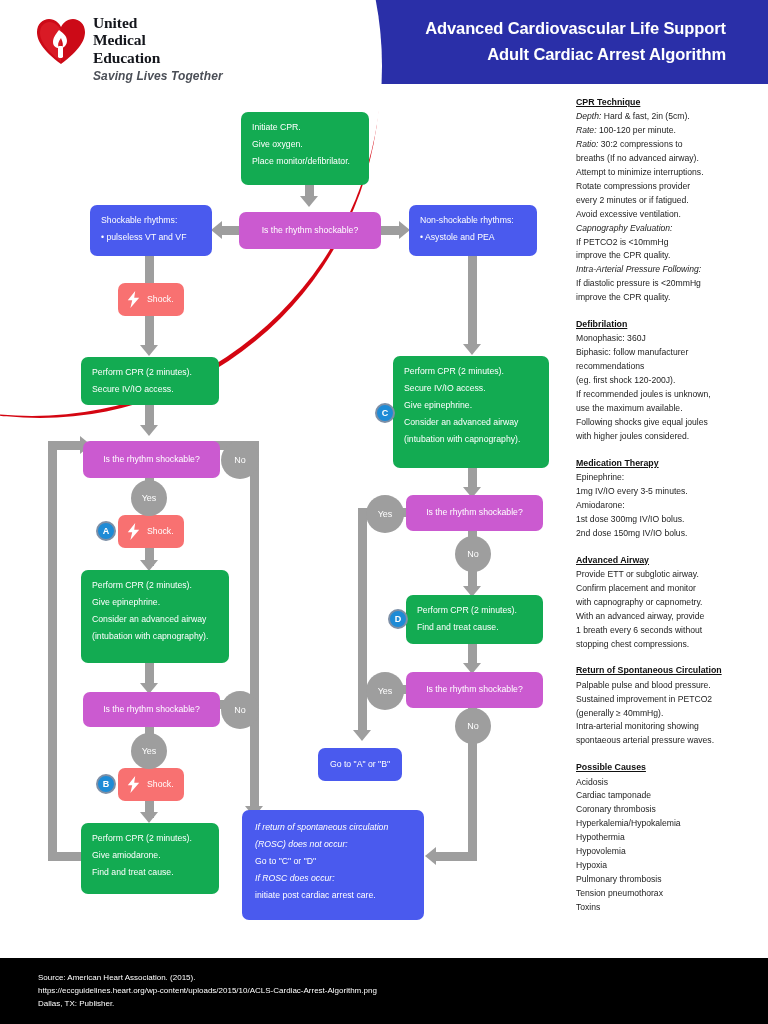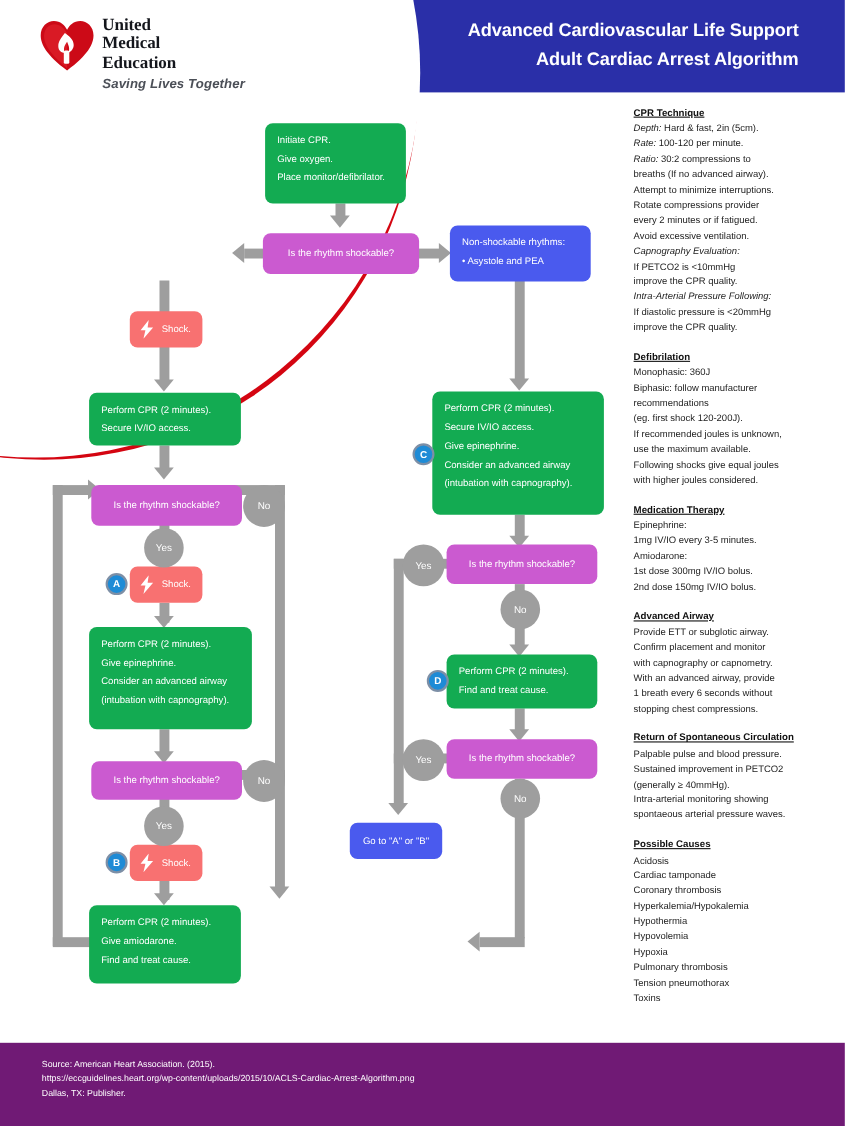--- a/index.html
+++ b/index.html
@@ -56,22 +56,22 @@
   .side-block{margin-bottom:12px;}
   .side-head{
     text-decoration:underline;font-weight:bold;
     font-size:8.8px;color:#111;margin-bottom:1px;
   }
   .side-line{white-space:nowrap;}
   .side-line em{font-style:italic;}
 
   
   .footer{
-    position:absolute;left:0;bottom:0;width:768px;height:76px;
-    background:#701a75;
+    position:absolute;left:0;bottom:0;width:768px;height:66px;
+    background:#000000;
   }
   .footer-text{
     position:absolute;left:38px;top:14px;
     color:#fff;font-size:8px;line-height:1.62;
   }
 
   
   .node{
     position:absolute;border-radius:7px;
     color:#ffffff;font-size:8.7px;line-height:1.95;
@@ -220,20 +220,24 @@
   <div class="node green" style="left:241px;top:112px;width:128px;height:73px;">
     <span class="ln">Initiate CPR.</span>
     <span class="ln">Give oxygen.</span>
     <span class="ln">Place monitor/defibrilator.</span>
   </div>
 
   <div class="node purple center" style="left:239px;top:212px;width:142px;height:37px;justify-content:center;">
     <span class="ln">Is the rhythm shockable?</span>
   </div>
 
+  <div class="node blue" style="left:90px;top:205px;width:122px;height:51px;">
+    <span class="ln">Shockable rhythms:</span>
+    <span class="ln">• pulseless VT and VF</span>
+  </div>
 
   <div class="node blue" style="left:409px;top:205px;width:128px;height:51px;">
     <span class="ln">Non-shockable rhythms:</span>
     <span class="ln">• Asystole and PEA</span>
   </div>
 
   <div class="node red shock" style="left:118px;top:283px;width:66px;height:33px;">
     <svg class="bolt" viewBox="0 0 13 17">
       <path d="M8.2 0 L0.8 9.3 L5.2 9.3 L3.4 17 L12.2 6.7 L7.2 6.7 Z" fill="#ffffff"></path>
     </svg>
@@ -302,20 +306,27 @@
   <div class="badge" style="left:388px;top:609px;">D</div>
 
   <div class="node purple center" style="left:406px;top:672px;width:137px;height:36px;justify-content:center;">
     <span class="ln">Is the rhythm shockable?</span>
   </div>
 
   <div class="node blue center" style="left:318px;top:748px;width:84px;height:33px;justify-content:center;">
     <span class="ln">Go to "A" or "B"</span>
   </div>
 
+  <div class="node blue" style="left:242px;top:810px;width:182px;height:110px;padding:9px 13px;">
+    <span class="ln ital">If return of spontaneous circulation</span>
+    <span class="ln ital">(ROSC) does not occur:</span>
+    <span class="ln">Go to "C" or "D"</span>
+    <span class="ln ital">If ROSC does occur:</span>
+    <span class="ln">initiate post cardiac arrest care.</span>
+  </div>
 
   <div class="lbl-circle" style="left:131px;top:480px;width:36px;height:36px;">Yes</div>
   <div class="lbl-circle" style="left:221px;top:441px;width:38px;height:38px;">No</div>
 
   <div class="lbl-circle" style="left:131px;top:733px;width:36px;height:36px;">Yes</div>
   <div class="lbl-circle" style="left:221px;top:691px;width:38px;height:38px;">No</div>
 
   <div class="lbl-circle" style="left:366px;top:495px;width:38px;height:38px;">Yes</div>
   <div class="lbl-circle" style="left:455px;top:536px;width:36px;height:36px;">No</div>
 

